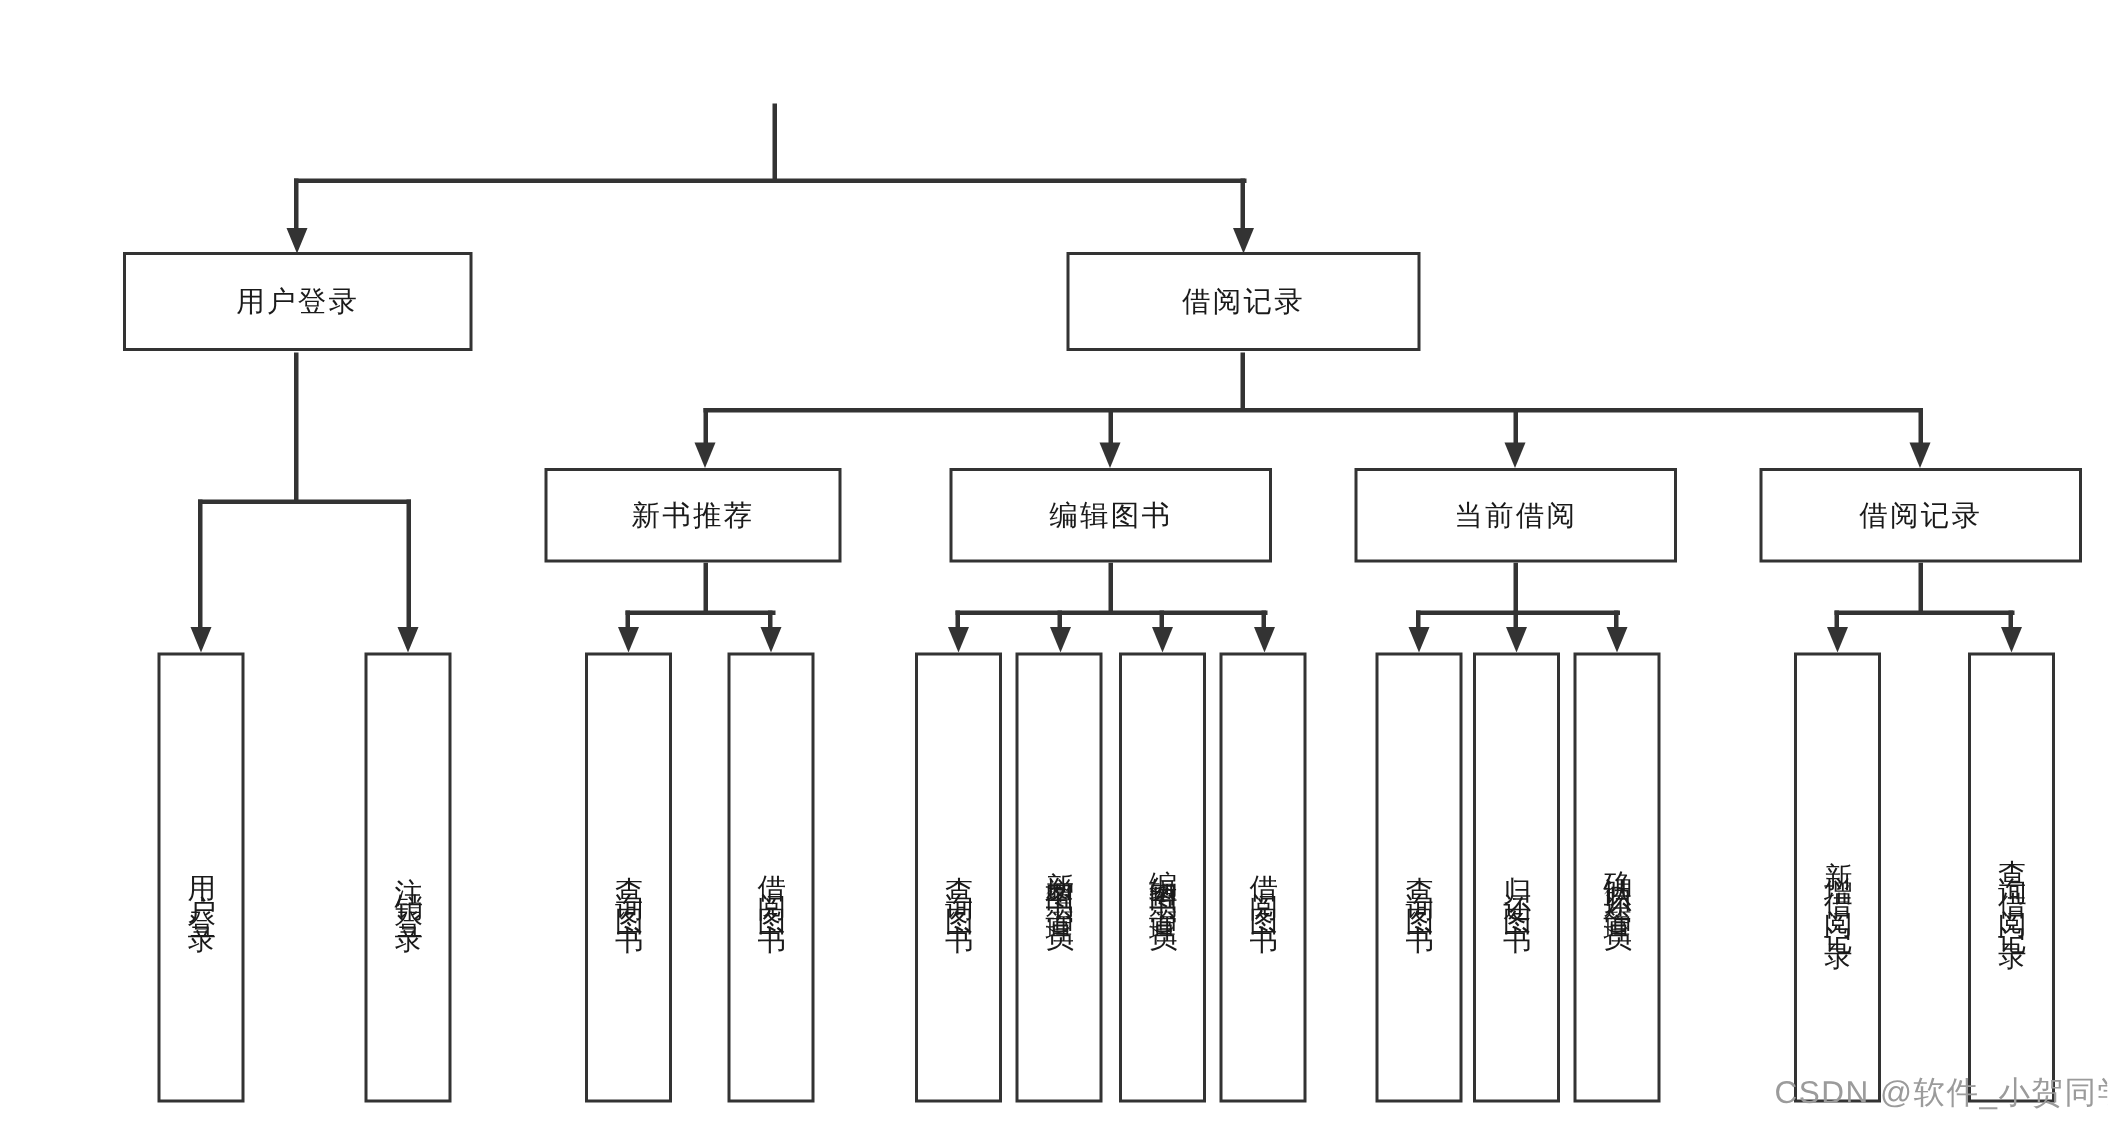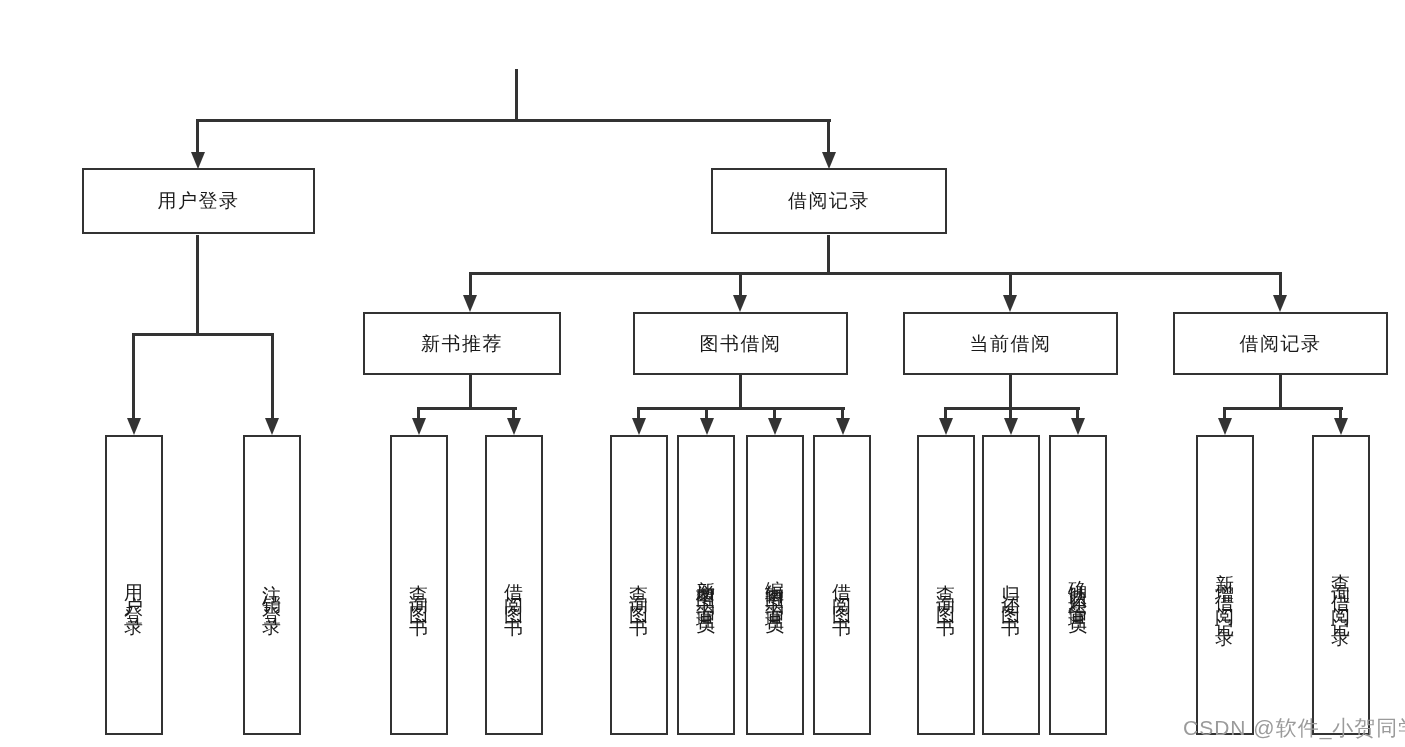--- a/index.html
+++ b/index.html
@@ -95,21 +95,21 @@
     <span>用户登录</span>
   </div>
   <div class="box hbox" style="left:711px;top:168px;width:236px;height:66px">
     <span>借阅记录</span>
   </div>
 
   <div class="box hbox" style="left:363px;top:312px;width:198px;height:63px">
     <span>新书推荐</span>
   </div>
   <div class="box hbox" style="left:633px;top:312px;width:215px;height:63px">
-    <span>图书借阅</span>
+    <span>编辑图书</span>
   </div>
   <div class="box hbox" style="left:1173px;top:312px;width:215px;height:63px">
     <span>借阅记录</span>
   </div>
   <div class="box hbox" style="left:903px;top:312px;width:215px;height:63px">
     <span>当前借阅</span>
   </div>
 
   <div class="box" style="left:105px;top:435px;width:58px;height:300px">
     <span class="vtext">用户登录</span>

